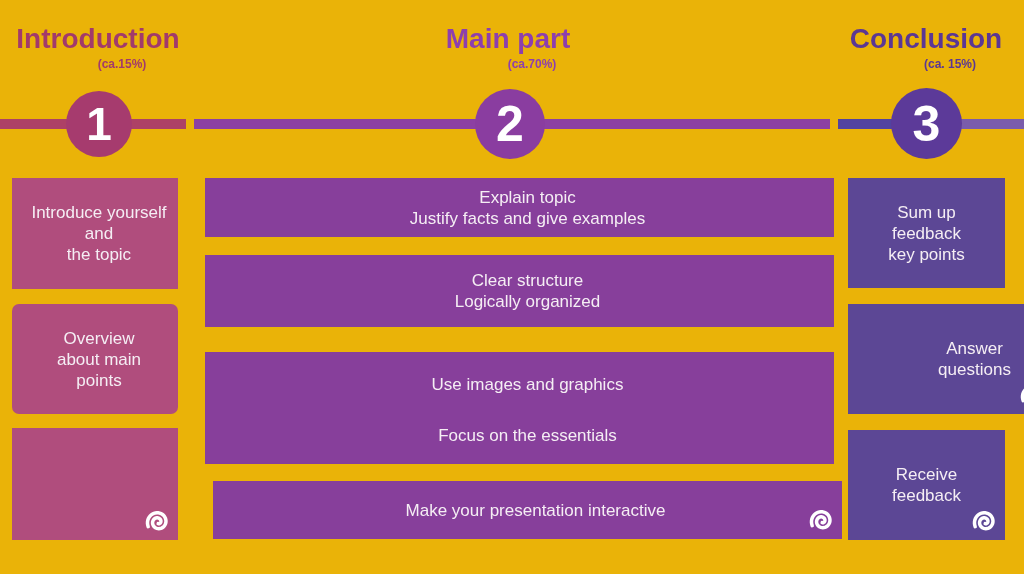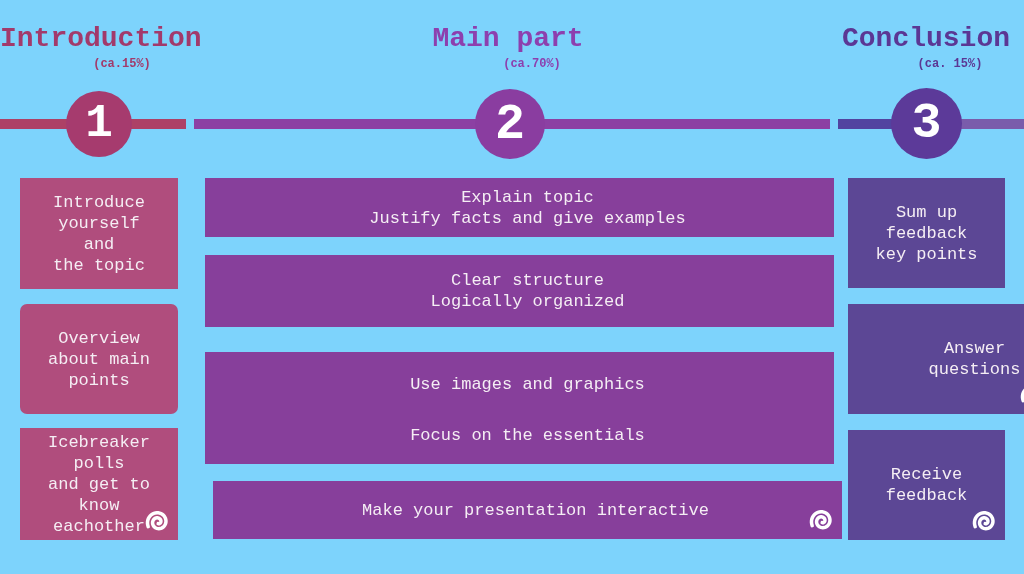--- a/index.html
+++ b/index.html
@@ -1,18 +1,18 @@
 <!DOCTYPE html>
 <html style="--c1-heading: #a23a6b; --c1-line: #ad4166; --c1-circle: #a63b6e; --c1-box: #b04d7d; --c2-heading: #8d3fae; --c2-line: #8c40a3; --c2-circle: #8a3da0; --c2-box: #873f9b; --c3-heading: #5b3794; --c3-line: #5243a0; --c3-circle: #5c3a99; --c3-box: #5c4795; --tail-line: #7a5cab; --box-text: #f5eef4;"><head>
 <meta charset="utf-8">
 <style>
   html,body { margin:0; padding:0; background:#ffffff; }
   .canvas {
-    position:relative; width:1024px; height:574px; background:#7dd3fc;
-    font-family:Liberation Mono, monospace; overflow:hidden;
+    position:relative; width:1024px; height:574px; background:#eab308;
+    font-family:Liberation Sans, sans-serif; overflow:hidden;
   }
 
   
   .heading { position:absolute; text-align:center; }
   .heading .title   { font-size:28px; font-weight:bold; line-height:30px; }
   .heading .subtitle{ font-size:12px; font-weight:bold; margin-top:3px;margin-left:48px; }
   .h-intro { left:0px;   top:24px; width:196px; color:var(--c1-heading); }
   .h-main  { left:408px; top:24px; width:200px; color:var(--c2-heading); }
   .h-conc  { left:826px; top:24px; width:200px; color:var(--c3-heading); }
 
@@ -31,21 +31,21 @@
   .circle-1 { left:66px;  top:91px; width:66px; height:66px; background:var(--c1-circle); font-size:46px; }
   .circle-2 { left:475px; top:89px; width:70px; height:70px; background:var(--c2-circle); font-size:50px; }
   .circle-3 { left:891px; top:88px; width:71px; height:71px; background:var(--c3-circle); font-size:50px; }
 
   
   .box {
     position:absolute; display:flex; align-items:center; justify-content:center;
     text-align:center; color:var(--box-text); font-size:17px; line-height:21px;
   }
   .box .txt { white-space:pre-line; padding:0 4px; }
-  .col-l { left:20px;  width:158px; background:var(--c1-box); }
+  .col-l { left:12px;  width:158px; background:var(--c1-box);padding-left:8px; }
   .col-m { left:205px; width:613px; background:var(--c2-box);padding-left:16px; }
   .col-r { left:848px; width:157px; background:var(--c3-box); }
   .b-l1 { top:178px; height:111px; }
   .b-l2 { top:304px; height:110px;border-radius:7px; }
   .b-l3 { top:428px; height:112px; }
   .b-m1 { top:178px; height:59px; }
   .b-m2 { top:255px; height:72px; }
   .b-m3 { top:324px; height:64px;margin-top:28px; }
   .b-m4 { top:406px; height:58px;text-align:center; }
   .b-m5 { top:481px; height:58px;margin-left:8px; }
@@ -86,23 +86,20 @@
     <span class="txt">Introduce yourself
 and
 the topic</span>
   </div>
   <div class="box col-l b-l2">
     <span class="txt">Overview
 about main
 points</span>
   </div>
   <div class="box col-l b-l3">
-    <span class="txt">Icebreaker polls
-and get to know
-eachother</span>
     <span class="spiral"><svg viewBox="0 0 24 24" width="100%" height="100%">
           <path d="M3.59 15.97 L3.18 14.58 L2.99 13.15 L3.03 11.73 L3.29 10.35 L3.76 9.05 L4.42 7.85 L5.25 6.78 L6.22 5.87 L7.32 5.13 L8.49 4.58 L9.73 4.23 L10.99 4.08 L12.23 4.13 L13.44 4.37 L14.58 4.79 L15.62 5.38 L16.55 6.12 L17.33 6.98 L17.96 7.93 L18.42 8.96 L18.71 10.04 L18.83 11.12 L18.77 12.20 L18.55 13.24 L18.17 14.21 L17.66 15.10 L17.01 15.88 L16.27 16.53 L15.45 17.05 L14.57 17.43 L13.66 17.66 L12.74 17.74 L11.83 17.68 L10.97 17.47 L10.16 17.14 L9.43 16.69 L8.80 16.15 L8.27 15.52 L7.85 14.83 L7.56 14.10 L7.39 13.35 L7.35 12.60 L7.42 11.86 L7.61 11.17 L7.89 10.53 L8.27 9.96 L8.72 9.47 L9.23 9.06 L9.79 8.76 L10.37 8.55 L10.96 8.44 L11.54 8.43 L12.10 8.52 L12.63 8.68 L13.10 8.93 L13.52 9.23 L13.86 9.59 L14.14 9.99 L14.33 10.41 L14.46 10.84 L14.50 11.27 L14.48 11.68 L14.39 12.07 L14.24 12.42 L14.04 12.73 L13.81 12.99 L13.54 13.19 L13.26 13.34 L12.97 13.43 L12.69 13.46 L12.42 13.45 L12.18 13.39" fill="none" stroke="#ffffff" stroke-width="3" stroke-linecap="round"></path>
         </svg></span>
   </div>
 
   <div class="box col-m b-m1">
     <span class="txt">Explain topic
 Justify facts and give examples</span>
   </div>
   <div class="box col-m b-m2">

